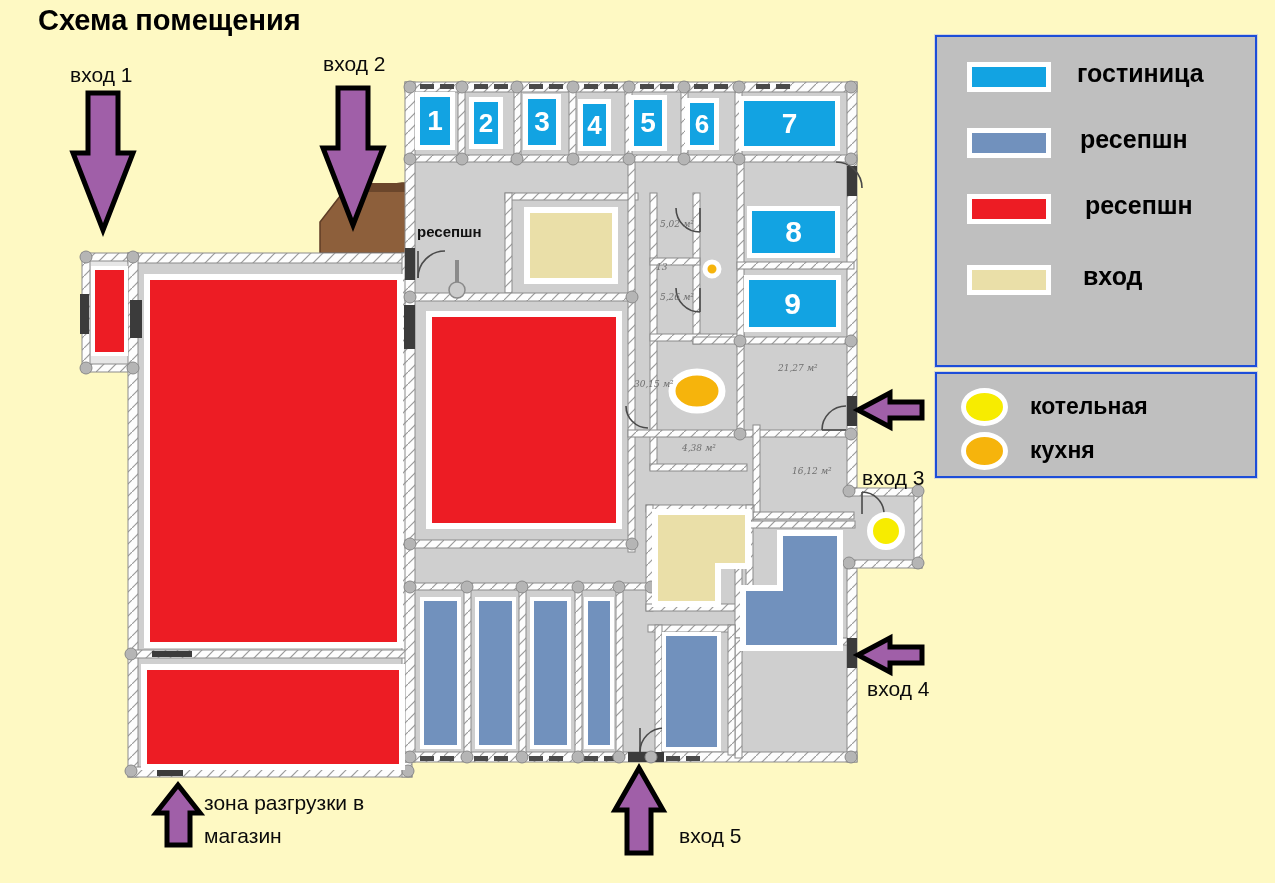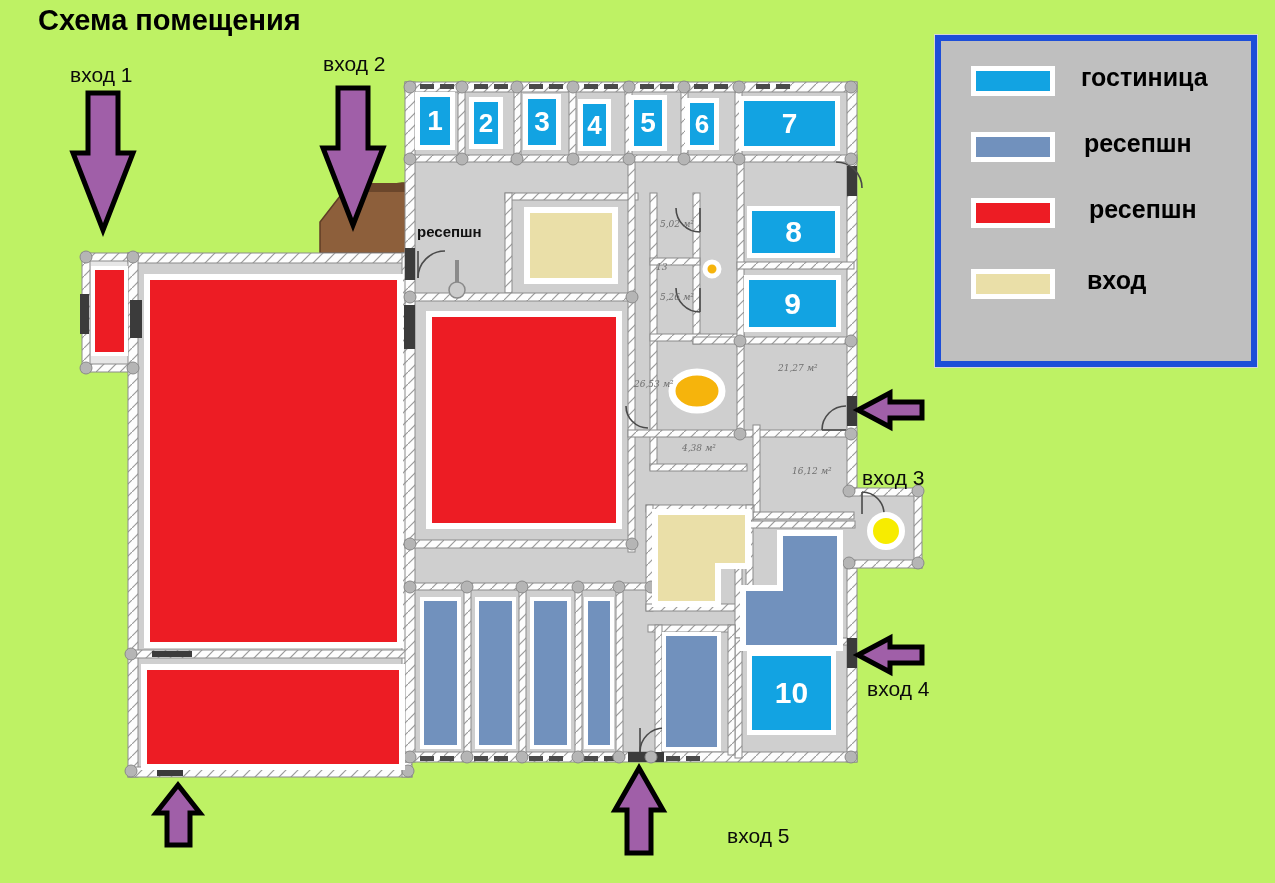--- a/index.html
+++ b/index.html
@@ -1,29 +1,29 @@
 <!DOCTYPE html>
 <html><head>
 <meta charset="utf-8">
 <style>
   html,body{margin:0;padding:0;}
-  #page{position:relative;width:1275px;height:883px;background:#bef264;overflow:hidden;
+  #page{position:relative;width:1275px;height:883px;background:#fef9c3;overflow:hidden;
         font-family:"Liberation Sans",sans-serif;}
   #page-title{position:absolute;left:38px;top:4px;font-size:29px;font-weight:bold;color:#000;margin:0;}
   svg.plan{position:absolute;left:0;top:0;z-index:1;}
   .zone{position:absolute;box-sizing:border-box;border:5px solid #fff;z-index:2;
         display:flex;align-items:center;justify-content:center;
         color:#fff;font-weight:bold;}
   .zone.thin{border-width:4px;}
   .meas{position:absolute;z-index:2;font-size:9px;font-style:italic;color:#6e6e6e;
         font-family:"DejaVu Serif",serif;white-space:nowrap;}
   .lbl{position:absolute;z-index:3;color:#0b0b0b;font-size:21px;white-space:nowrap;}
   .lbl.wrap{white-space:normal;line-height:33px;}
   #reception-label{position:absolute;z-index:3;font-size:15px;font-weight:bold;color:#111;}
-  .legend{position:absolute;z-index:3;background:#bfbfbf;border:6px solid #1d4ed8;
+  .legend{position:absolute;z-index:3;background:#bfbfbf;border:2px solid #1d4ed8;
           box-shadow:0 0 0 1px #d6d6d6;box-sizing:border-box;}
   .legend .sw{position:absolute;box-sizing:border-box;border:5px solid #fff;}
   .legend .circ{position:absolute;box-sizing:border-box;border:5px solid #fff;border-radius:50%;}
   .legend .ltxt{position:absolute;font-weight:bold;color:#000;white-space:nowrap;}
 </style>
 </head>
 <body>
 
 <div id="page">
 
@@ -250,56 +250,62 @@
 
   <div class="zone" style="left: 415px; top: 92px; width: 40px; height: 58px; font-size: 28px; background-color: rgb(18, 163, 226);">1</div>
   <div class="zone" style="left: 469px; top: 97px; width: 34px; height: 52px; font-size: 26px; background-color: rgb(18, 163, 226);">2</div>
   <div class="zone" style="left: 523px; top: 94px; width: 38px; height: 56px; font-size: 28px; background-color: rgb(18, 163, 226);">3</div>
   <div class="zone" style="left: 578px; top: 99px; width: 33px; height: 52px; font-size: 26px; background-color: rgb(18, 163, 226);">4</div>
   <div class="zone" style="left: 629px; top: 95px; width: 38px; height: 56px; font-size: 28px; background-color: rgb(18, 163, 226);">5</div>
   <div class="zone" style="left: 685px; top: 98px; width: 34px; height: 52px; font-size: 26px; background-color: rgb(18, 163, 226);">6</div>
   <div class="zone" style="left: 739px; top: 96px; width: 101px; height: 55px; font-size: 28px; background-color: rgb(18, 163, 226);">7</div>
   <div class="zone" style="left: 747px; top: 206px; width: 93px; height: 52px; font-size: 30px; background-color: rgb(18, 163, 226);">8</div>
   <div class="zone" style="left: 744px; top: 275px; width: 97px; height: 57px; font-size: 30px; background-color: rgb(18, 163, 226);">9</div>
-  <div class="zone" style="left: 747px; top: 651px; width: 89px; height: 84px; font-size: 30px; background-color: rgb(18, 163, 226);">10</div>
 
   <div class="zone thin" style="left: 420px; top: 597px; width: 41px; height: 152px; background-color: rgb(113, 145, 189);"></div>
   <div class="zone thin" style="left: 475px; top: 597px; width: 41px; height: 152px; background-color: rgb(113, 145, 189);"></div>
   <div class="zone thin" style="left: 530px; top: 597px; width: 41px; height: 152px; background-color: rgb(113, 145, 189);"></div>
   <div class="zone thin" style="left: 584px; top: 597px; width: 30px; height: 152px; background-color: rgb(113, 145, 189);"></div>
   <div class="zone thin" style="left: 662px; top: 632px; width: 59px; height: 119px; background-color: rgb(113, 145, 189);"></div>
 
   <div class="zone thin" style="left: 91px; top: 266px; width: 37px; height: 90px; background-color: rgb(237, 28, 36);"></div>
   <div class="zone" style="left: 144px; top: 274px; width: 259px; height: 374px; border-width: 6px; background-color: rgb(237, 28, 36);"></div>
   <div class="zone" style="left: 141px; top: 664px; width: 264px; height: 106px; border-width: 6px; background-color: rgb(237, 28, 36);"></div>
   <div class="zone" style="left: 426px; top: 311px; width: 196px; height: 218px; border-width: 6px; background-color: rgb(237, 28, 36);"></div>
 
   <div class="zone" style="left: 524px; top: 207px; width: 94px; height: 77px; border-width: 6px; background-color: rgb(234, 223, 168);"></div>
 
   <span id="reception-label" style="left:417px;top:223px;">ресепшн</span>
 
   <span class="meas" style="left:660px;top:219px;text-align:right;">5,02 м²</span>
   <span class="meas" style="left:660px;top:292px;">5,26 м²</span>
   <span class="meas" style="left:656px;top:262px;">13</span>
-  <span class="meas" style="left:634px;top:379px;">26,53 м²</span>
+  <span class="meas" style="left:634px;top:379px;">30,15 м²</span>
   <span class="meas" style="left:682px;top:443px;">4,38 м²</span>
   <span class="meas" style="left:778px;top:363px;">21,27 м²</span>
   <span class="meas" style="left:792px;top:466px;">16,12 м²</span>
 
   <span class="lbl" style="left:70px;top:55px;margin-top:8px;">вход 1</span>
   <span class="lbl" style="left:323px;top:52px;">вход 2</span>
   <span class="lbl" style="left:862px;top:430px;margin-top:36px;">вход 3</span>
   <span class="lbl" style="left:867px;top:677px;">вход 4</span>
-  <span class="lbl" style="left:679px;top:824px;margin-left:48px;">вход 5</span>
+  <span class="lbl" style="left:679px;top:824px;">вход 5</span>
+  <div class="lbl wrap" style="left:204px;top:786px;width:215px;">зона разгрузки в магазин</div>
 
   <div class="legend" style="left:935px;top:35px;width:322px;height:332px;">
     <div class="sw" style="left: 30px; top: 25px; width: 84px; height: 30px; background-color: rgb(18, 163, 226);"></div>
     <span class="ltxt" style="left:140px;top:22px;font-size:25px;">гостиница</span>
     <div class="sw" style="left: 30px; top: 91px; width: 84px; height: 30px; background-color: rgb(113, 145, 189);"></div>
     <span class="ltxt" style="left:143px;top:88px;font-size:25px;">ресепшн</span>
     <div class="sw" style="left: 30px; top: 157px; width: 84px; height: 30px; background-color: rgb(237, 28, 36);"></div>
     <span class="ltxt" style="left:148px;top:154px;font-size:25px;">ресепшн</span>
     <div class="sw" style="left: 30px; top: 228px; width: 84px; height: 30px; background-color: rgb(234, 223, 168);"></div>
     <span class="ltxt" style="left:146px;top:225px;font-size:25px;">вход</span>
   </div>
 
+  <div class="legend" style="left:935px;top:372px;width:322px;height:106px;">
+    <div class="circ" style="left: 24px; top: 14px; width: 47px; height: 38px; background-color: rgb(247, 236, 0);"></div>
+    <span class="ltxt" style="left:93px;top:19px;font-size:23px;">котельная</span>
+    <div class="circ" style="left: 24px; top: 58px; width: 47px; height: 38px; background-color: rgb(246, 180, 12);"></div>
+    <span class="ltxt" style="left:93px;top:63px;font-size:23px;">кухня</span>
+  </div>
 
 </div>
 
 </body></html>

